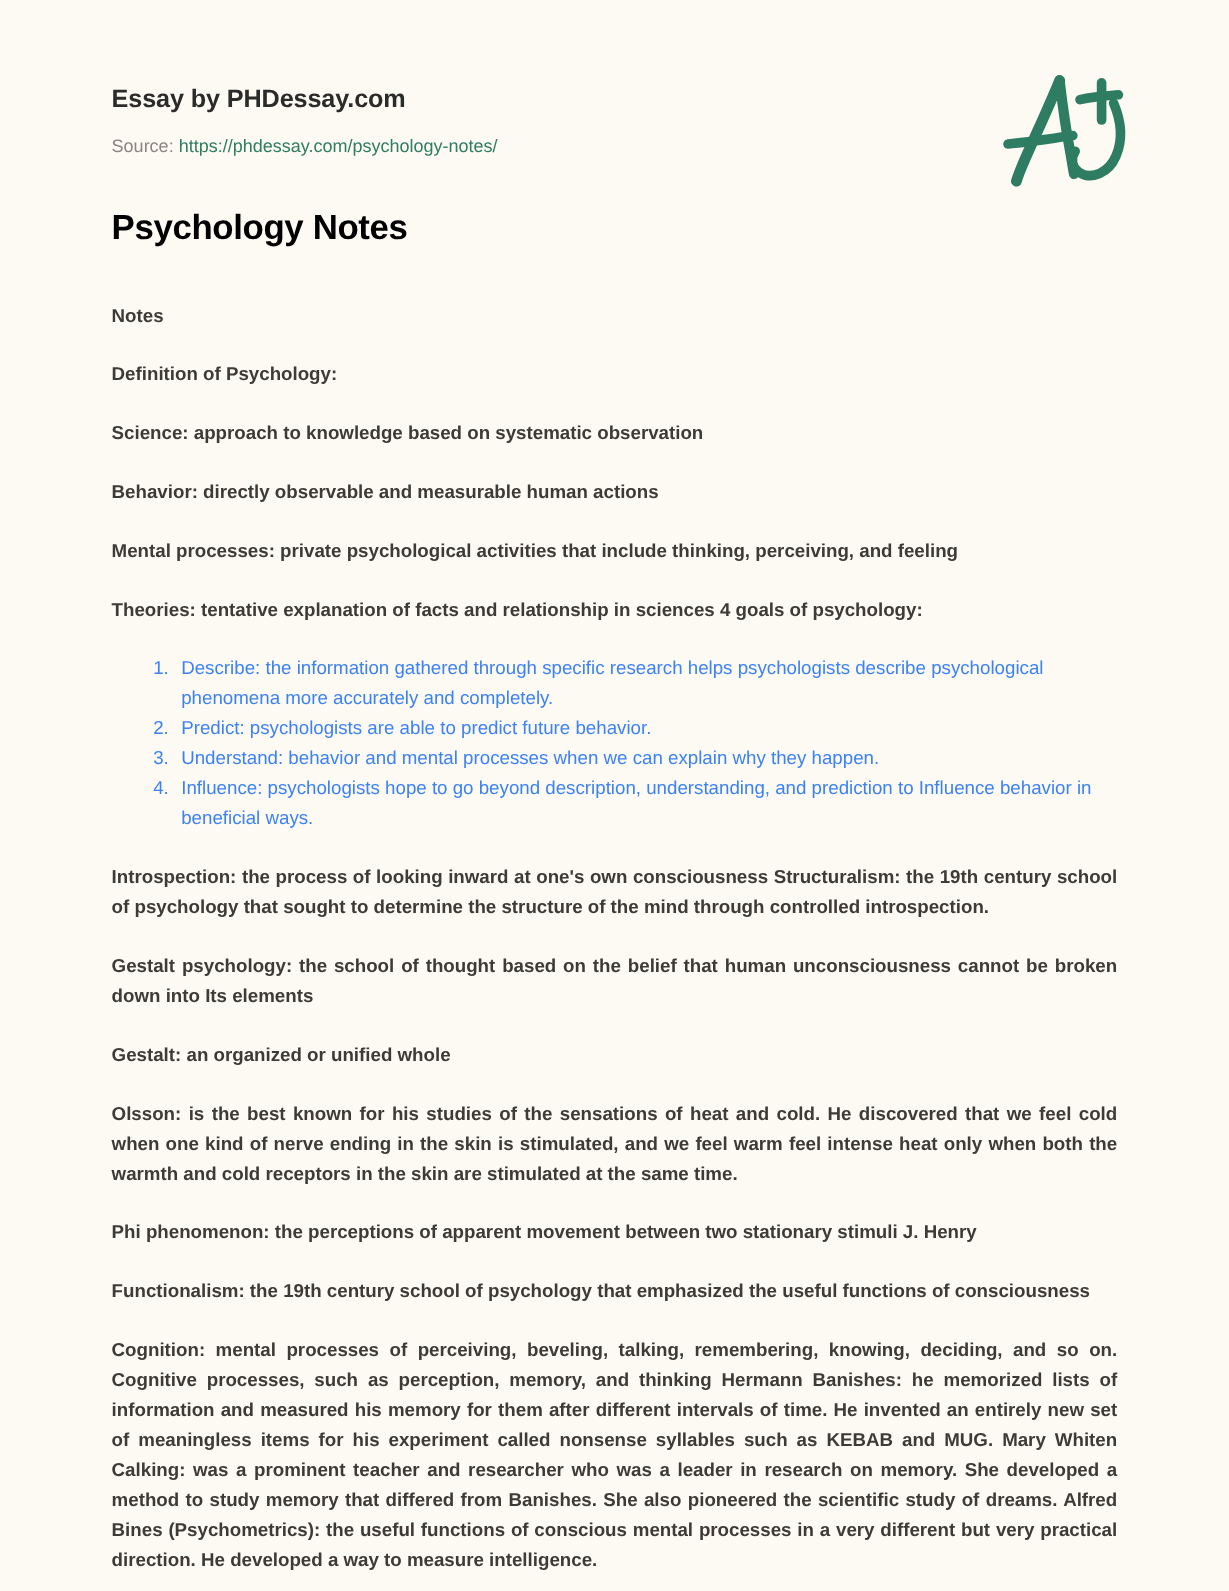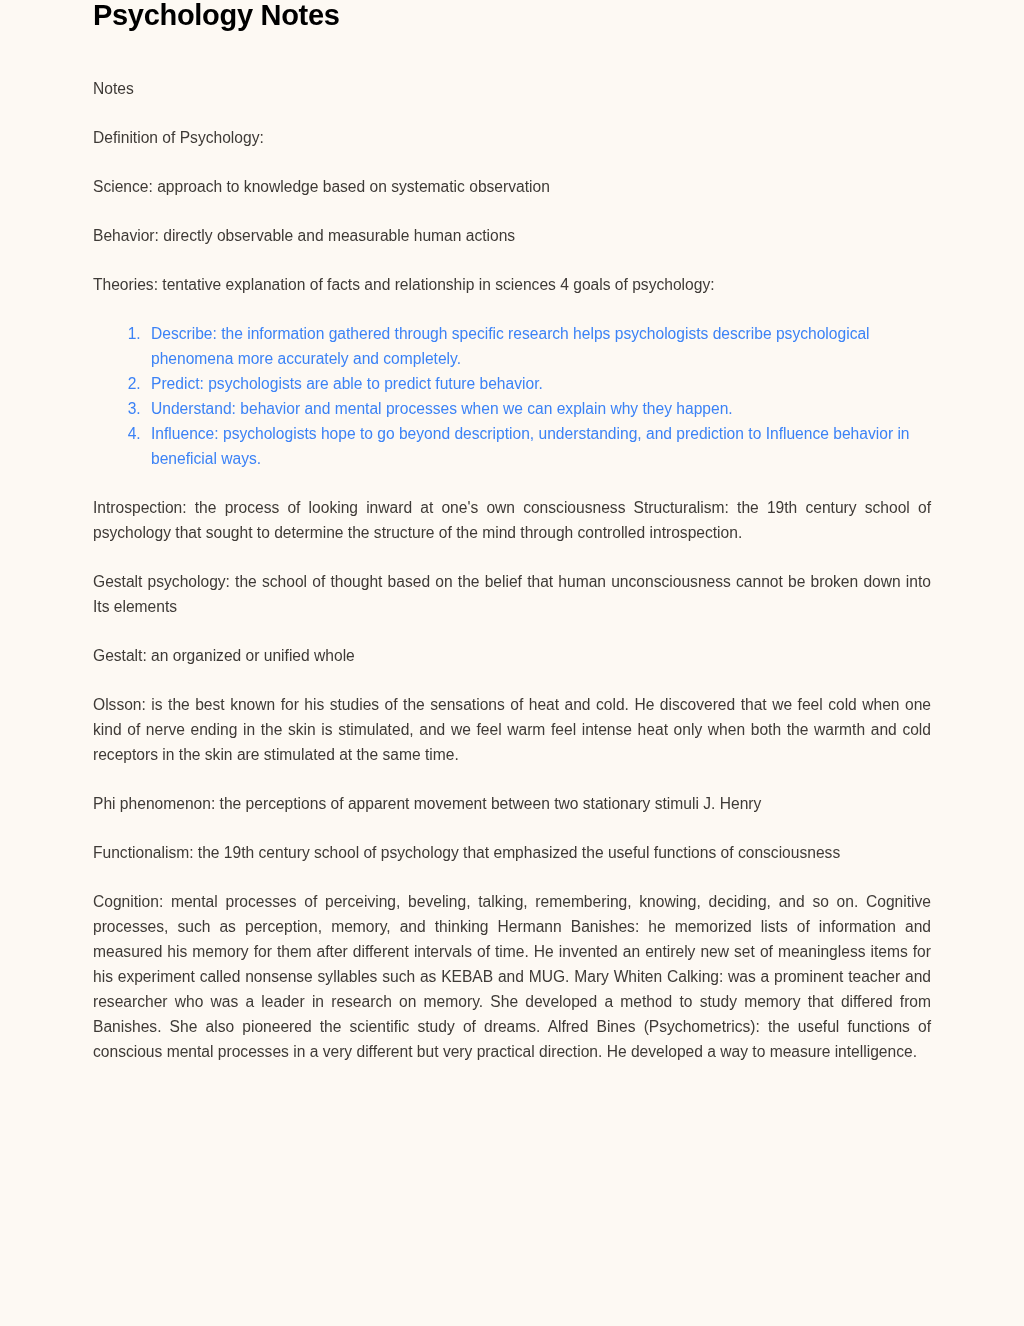--- a/index.html
+++ b/index.html
@@ -76,20 +76,21 @@
     line-height: 1.1;
   }
 
   .para {
     font-size: 15.6px;
     line-height: 25px;
     color: #3E3A36;
     margin: 0 0 24px 0;
     text-align: justify;
     text-justify: inter-word;
+    font-weight: bold;
   }
 
   .para.short {
     text-align: left;
   }
 
   ol.goals {
     margin: 0 0 24px 0;
     padding-left: 52px;
     font-size: 15.6px;
@@ -101,29 +102,59 @@
     margin: 0 0 0 0;
     padding-left: 6px;
     text-align: left;
   }
 </style>
 </head>
 <body>
 
 <div class="page">
 
+  <div class="header">
+
+    <div class="header-byline">Essay by PHDessay.com</div>
+
+    <div class="header-source">
+      <span>Source:</span>
+      <a class="src-url" href="#">https://phdessay.com/psychology-notes/</a>
+    </div>
+
+    <div class="logo">
+      <svg viewBox="0 0 140 112" width="140" height="112" aria-hidden="true">
+        <g fill="none" stroke="#2E7D62" stroke-linecap="round" stroke-linejoin="round">
+
+          <path d="M61 15 C 55 30, 44 54, 36 72 C 31 83, 27 92, 25 99" stroke-width="9"></path>
+
+          <path d="M61 15 C 63 32, 66 54, 69 70 C 71 81, 72 88, 73 93" stroke-width="8.5"></path>
+
+          <path d="M18 68 C 30 67, 50 64, 72 61" stroke-width="8"></path>
+
+          <path d="M96 17 C 96 27, 96 38, 96 48" stroke-width="8"></path>
+
+          <path d="M78 31 C 87 29, 98 28, 110 27" stroke-width="8"></path>
+
+          <path d="M106 34 C 112 48, 114 64, 108 78 C 102 92, 88 98, 78 92 C 71 88, 70 80, 74 74" stroke-width="8"></path>
+        </g>
+      </svg>
+    </div>
+
+  </div>
 
   <div class="article">
 
     <h1 class="article-title">Psychology Notes</h1>
 
     <p class="para short">Notes</p>
     <p class="para short">Definition of Psychology:</p>
     <p class="para short">Science: approach to knowledge based on systematic observation</p>
     <p class="para short">Behavior: directly observable and measurable human actions</p>
+    <p class="para short">Mental processes: private psychological activities that include thinking, perceiving, and feeling</p>
     <p class="para short">Theories: tentative explanation of facts and relationship in sciences 4 goals of psychology:</p>
 
     <ol class="goals">
       <li>Describe: the information gathered through specific research helps psychologists describe psychological phenomena more accurately and completely.</li>
       <li>Predict: psychologists are able to predict future behavior.</li>
       <li>Understand: behavior and mental processes when we can explain why they happen.</li>
       <li>Influence: psychologists hope to go beyond description, understanding, and prediction to Influence behavior in beneficial ways.</li>
     </ol>
 
     <p class="para">Introspection: the process of looking inward at one's own consciousness Structuralism: the 19th century school of psychology that sought to determine the structure of the mind through controlled introspection.</p>

